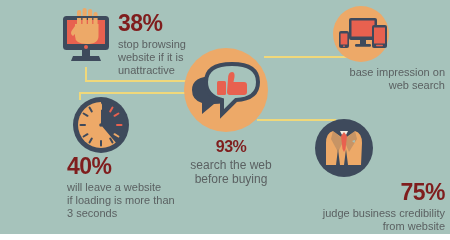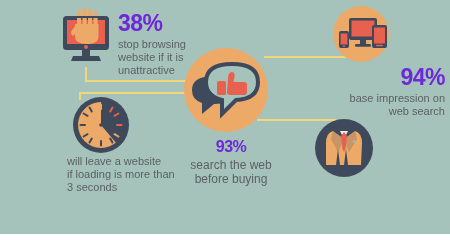--- a/index.html
+++ b/index.html
@@ -30,21 +30,21 @@
   }
   .circle-node {
     position: absolute;
     border-radius: 50%;
   }
   .stat-block {
     position: absolute;
   }
   .pct {
     font-weight: bold;
-    color: #6d28d9;
+    color: #7f1d1d;
     letter-spacing: -0.5px;
     line-height: 1;
     display: block;
   }
   .desc {
     color: #5b6162;
     line-height: 1.18;
     display: block;
   }
   
@@ -145,20 +145,21 @@
         <line x1="11.6" y1="40.5" x2="15.5" y2="38.2" stroke="#3e4a5c" stroke-width="2"></line>
         <line x1="8.5" y1="29" x2="13" y2="29" stroke="#3e4a5c" stroke-width="2"></line>
         <line x1="11.6" y1="17.5" x2="15.5" y2="19.8" stroke="#3e4a5c" stroke-width="2"></line>
         <line x1="17.5" y1="11.6" x2="19.8" y2="15.5" stroke="#3e4a5c" stroke-width="2"></line>
       </g>
       <circle cx="29" cy="29" r="1.8" fill="#3e4a5c"></circle>
     </svg>
   </div>
 
   <div class="stat-block" id="stat-40">
+    <span class="pct">40%</span>
     <span class="desc" style="white-space: pre-line;">will leave a website
 if loading is more than
 3 seconds</span>
   </div>
 
   <div class="circle-node" id="node-center">
     <svg viewBox="0 0 84 84" width="84" height="84">
 
       <path d="M 30 28 Q 8 28 8 42 Q 8 52 18 55 L 18 66 L 30 56 Q 50 56 50 42 Q 50 28 30 28 Z" fill="#3e4a5c"></path>
 
@@ -189,21 +190,20 @@
       <rect x="7.6" y="27.5" width="6.8" height="11" fill="#e8614f"></rect>
       <circle cx="11" cy="40.2" r="0.9" fill="#e8614f"></circle>
 
       <rect x="39" y="19" width="15" height="23" rx="2" fill="#3e4a5c"></rect>
       <rect x="41" y="21.5" width="11" height="16" fill="#e8614f"></rect>
       <rect x="43" y="38.8" width="7" height="1.4" rx="0.7" fill="#e8614f"></rect>
     </svg>
   </div>
 
   <div class="stat-block" id="stat-94">
-    <span class="pct">94%</span>
     <span class="desc" style="white-space: pre-line;">base impression on
 web search</span>
   </div>
 
   <div class="circle-node" id="node-suit">
     <svg viewBox="0 0 58 58" width="58" height="58">
 
       <path d="M 18 12 L 29 20 L 40 12 Q 47 14 47 24 L 46 46 L 33 46 L 31 30 L 29 46 L 25 46 L 23 30 L 21 46 L 11 46 L 11 24 Q 11 14 18 12 Z" fill="#eda968"></path>
 
       <path d="M 18 12 L 29 21 L 23 33 L 16 20 Z" fill="#3e4a5c" opacity="0.22"></path>
@@ -211,14 +211,19 @@
       <path d="M 40 12 L 29 21 L 34 33 L 42 20 Z" fill="#3e4a5c" opacity="0.22"></path>
 
       <path d="M 25 12 L 29 20 L 33 12 Z" fill="#f3ede2"></path>
 
       <path d="M 29 13 L 32 17 L 30.5 30 L 29 33 L 27.5 30 L 26 17 Z" fill="#e8614f"></path>
 
       <path d="M 37 22 L 40 21 L 39.5 24 Z" fill="#a6c3bb"></path>
     </svg>
   </div>
 
+  <div class="stat-block" id="stat-75">
+    <span class="pct">75%</span>
+    <span class="desc" style="white-space: pre-line;">judge business credibility
+from website</span>
+  </div>
 
 </div>
 
 </body></html>

